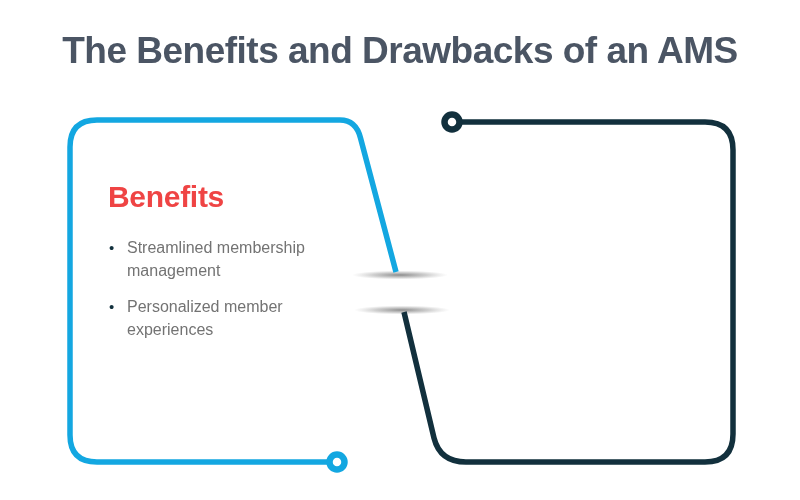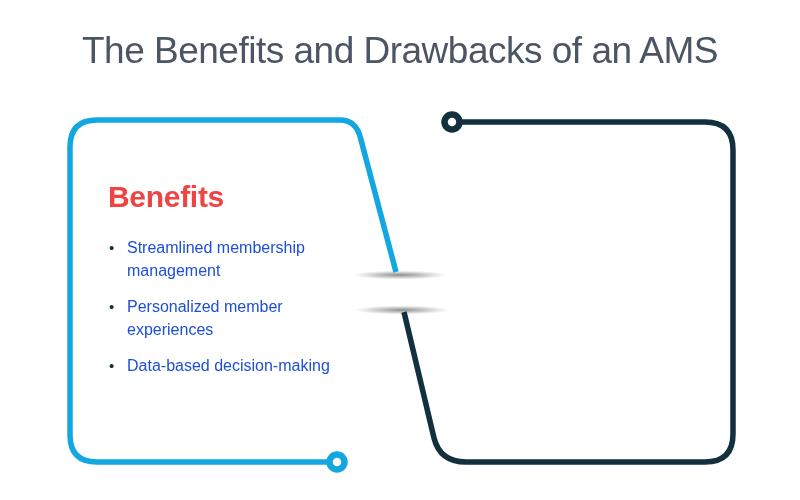--- a/index.html
+++ b/index.html
@@ -15,21 +15,21 @@
     background: #ffffff;
     overflow: hidden;
   }
   .page-title {
     position: absolute;
     top: 30px;
     left: 0;
     width: 800px;
     text-align: center;
     font-size: 37px;
-    font-weight: normal;
+    font-weight: bold;
     color: #4b5564;
     letter-spacing: -0.5px;
     margin: 0;
   }
   .outline-svg {
     position: absolute;
     inset: 0;
     width: 800px;
     height: 500px;
   }
@@ -44,21 +44,21 @@
     font-weight: bold;
     margin: 0 0 22px 0;
     letter-spacing: -0.3px;
   }
   .panel-heading.cyan { color: #ef4444; }
   .panel-heading.navy { color: #12303d; }
   ul.bullet-list {
     list-style: none;
     margin: 0;
     padding: 0;
-    color: #1d4ed8;
+    color: #737373;
     font-size: 16px;
     line-height: 23px;
   }
   .benefits ul.bullet-list { width: 232px; }
   .drawbacks ul.bullet-list { width: 230px; }
   ul.bullet-list li {
     position: relative;
     padding-left: 19px;
     margin-bottom: 13px;
   }
@@ -97,18 +97,17 @@
 
     <circle cx="452" cy="122" r="7.5" fill="#ffffff" stroke="#12303d" stroke-width="6.5"></circle>
     <circle cx="337" cy="462" r="7.5" fill="#ffffff" stroke="#13a7e1" stroke-width="6.5"></circle>
   </svg>
 
   <div class="panel-content benefits">
     <h2 class="panel-heading cyan">Benefits</h2>
     <ul class="bullet-list">
       <li>Streamlined membership management</li>
       <li>Personalized member experiences</li>
-      <li>Data-based decision-making</li>
     </ul>
   </div>
 
 
 </div>
 
 </body></html>

